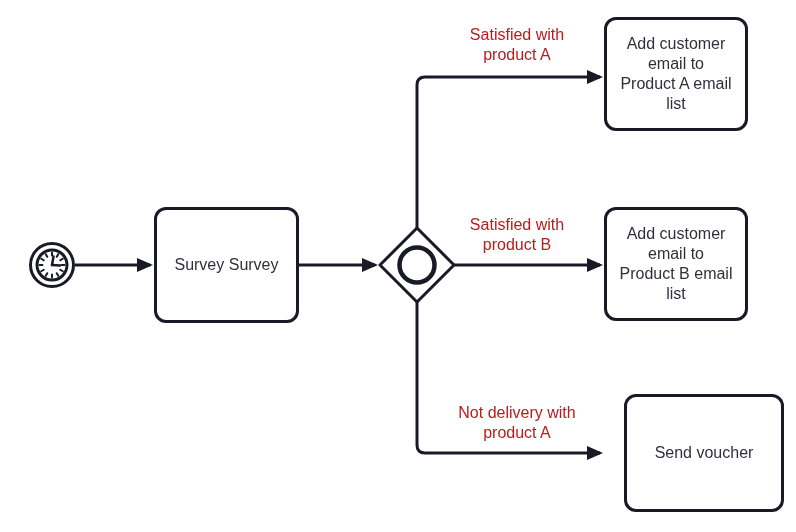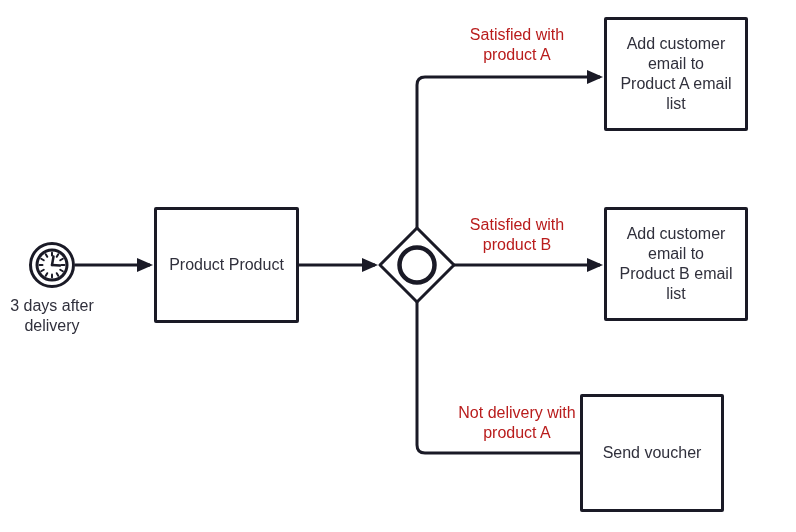--- a/index.html
+++ b/index.html
@@ -10,32 +10,32 @@
     color: #30303c;
     overflow: hidden;
   }
   .canvas { position: relative; width: 796px; height: 532px; background: #ffffff; }
   .canvas svg.wires { position: absolute; left: 0; top: 0; }
 
   .task {
     position: absolute;
     box-sizing: border-box;
     border: 3px solid #1a1a26;
-    border-radius: 2px;
+    border-radius: 12px;
     background: #ffffff;
     display: flex; align-items: center; justify-content: center;
     text-align: center;
     white-space: pre-line;
     font-size: 16px; line-height: 20px;
     color: #30303c;
   }
   #task-survey  { left: 154px; top: 207px; width: 145px; height: 116px; }
   #task-a       { left: 604px; top:  17px; width: 144px; height: 114px; }
   #task-b       { left: 604px; top: 207px; width: 144px; height: 114px; }
-  #task-voucher { left: 580px; top: 394px; width: 144px; height: 118px; }
+  #task-voucher { left: 624px; top: 394px; width: 160px; height: 118px; }
 
   .edge-label {
     position: absolute;
     width: 160px;
     text-align: center;
     white-space: pre-line;
     font-size: 16px; line-height: 20px;
     color: #b91c1c;
   }
   #label-a { left: 437px; top:  25px; }
@@ -89,33 +89,31 @@
         <line x1="52" y1="265" x2="60" y2="265.5" stroke-width="2.5"></line>
       </g>
     </g>
 
     <g>
       <polygon points="417,228 454,265 417,302 380,265" fill="#ffffff" stroke="#1a1a26" stroke-width="3" stroke-linejoin="round"></polygon>
       <circle cx="417" cy="265" r="17.5" fill="none" stroke="#1a1a26" stroke-width="4.5"></circle>
     </g>
   </svg>
 
-  <div class="task" id="task-survey">Product Product</div>
+  <div class="task" id="task-survey">Survey Survey</div>
   <div class="task" id="task-a">Add customer
 email to
 Product A email
 list</div>
   <div class="task" id="task-b">Add customer
 email to
 Product B email
 list</div>
   <div class="task" id="task-voucher">Send voucher</div>
 
-  <div id="label-timer">3 days after
-delivery</div>
   <div class="edge-label" id="label-a">Satisfied with
 product A</div>
   <div class="edge-label" id="label-b">Satisfied with
 product B</div>
   <div class="edge-label" id="label-c">Not delivery with
 product A</div>
 
 </div>
 
 </body></html>

